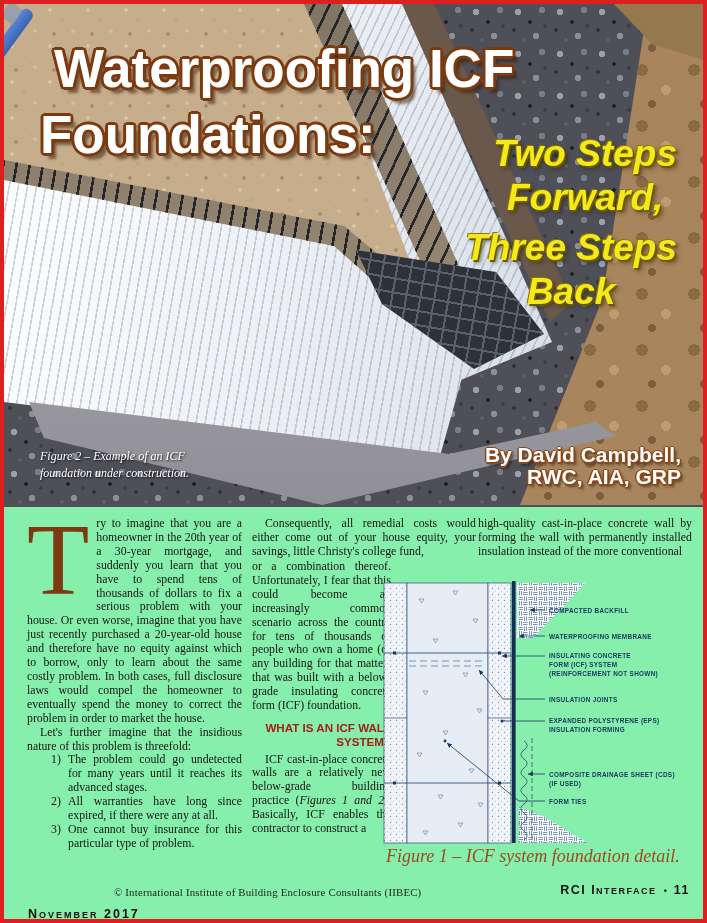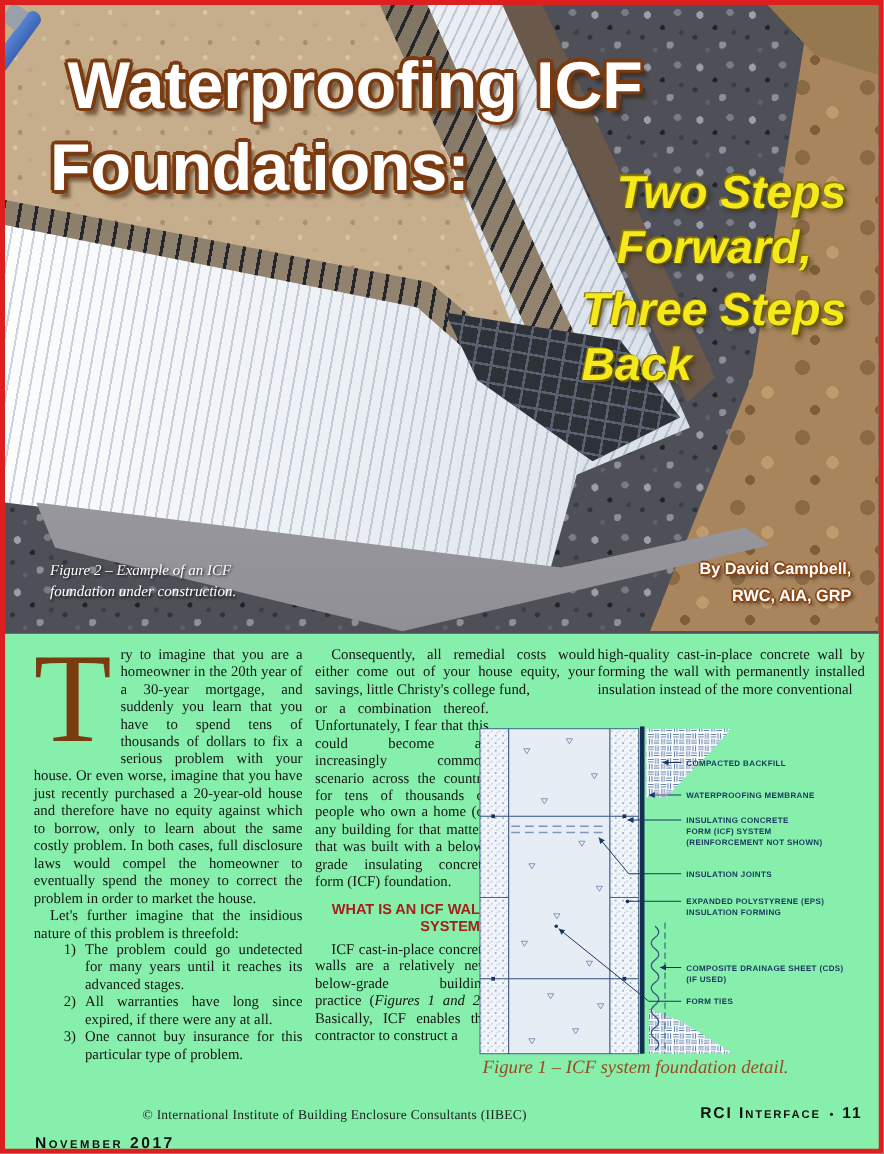--- a/index.html
+++ b/index.html
@@ -65,29 +65,29 @@
         transform:rotate(36deg);inset:auto;}
 
   
   .title{position:absolute;font-family:"Liberation Sans","DejaVu Sans",sans-serif;font-weight:800;color:#fff;
         font-size:53px;letter-spacing:0px;white-space:nowrap;z-index:10;
         text-shadow:3px 0 0 #7c3a10,-3px 0 0 #7c3a10,0 3px 0 #7c3a10,0 -3px 0 #7c3a10,
                     2.2px 2.2px 0 #7c3a10,-2.2px 2.2px 0 #7c3a10,2.2px -2.2px 0 #7c3a10,-2.2px -2.2px 0 #7c3a10,
                     5px 6px 3px rgba(55,28,5,.55);}
   #title-line1{left:50px;top:34px;}
   #title-line2{left:36px;top:100px;}
-  .subtitle{position:absolute;right:26px;text-align:left;font-family:"Liberation Sans","DejaVu Sans",sans-serif;
+  .subtitle{position:absolute;right:26px;text-align:center;font-family:"Liberation Sans","DejaVu Sans",sans-serif;
         font-weight:bold;font-style:italic;font-size:37px;line-height:44px;color:#f5e91c;z-index:10;
         text-shadow:1.5px 1.5px 0 #6b5a00,-1px -1px 0 #8a7a00,3px 3px 4px rgba(40,30,0,.55);}
   #subtitle-top{top:128px;}
   #subtitle-bottom{top:222px;}
   .photo-cap{position:absolute;left:36px;top:444px;z-index:10;font-style:italic;font-size:12px;line-height:17px;
         color:#fff;text-shadow:1px 1px 2px rgba(0,0,0,.85);}
   .byline{position:absolute;right:22px;top:440px;z-index:10;text-align:right;
-        font-family:"Liberation Sans","DejaVu Sans",sans-serif;font-weight:bold;font-size:13px;line-height:22px;color:#fff;
+        font-family:"Liberation Sans","DejaVu Sans",sans-serif;font-weight:bold;font-size:21px;line-height:22px;color:#fff;
         text-shadow:1.5px 0 0 #8a4718,-1.5px 0 0 #8a4718,0 1.5px 0 #8a4718,0 -1.5px 0 #8a4718,
                     1.2px 1.2px 0 #8a4718,2.5px 2.5px 3px rgba(0,0,0,.55);}
 
   
   .body-text{position:absolute;font-size:11.8px;line-height:13.9px;text-align:justify;color:#141414;}
   #col1{left:27px;top:517px;width:215px;}
   .dropcap{float:left;font-family:"Liberation Serif",serif;color:#7c3a10;font-size:102px;line-height:80px;
         height:84px;margin:3px 7px 0 0;}
   .para{margin:0;}
   .indent{text-indent:13px;}
@@ -96,21 +96,21 @@
   .li .litext{flex:1;text-align:justify;}
   #col2-intro{left:252px;top:517px;width:224px;}
   #col2-narrow{left:252px;top:560px;width:139px;}
   #col3-intro{left:478px;top:517px;width:214px;}
   .red-heading{font-family:"Liberation Sans","DejaVu Sans",sans-serif;font-weight:bold;font-size:11.6px;
         line-height:13.8px;color:#a32118;margin:8px 0 4px;text-align:right;}
 
   
   #figure1{position:absolute;left:383px;top:581px;width:320px;height:264px;}
   #figure1-caption{position:absolute;left:386px;top:846px;width:310px;font-style:italic;
-        font-size:15px;color:#9c4a22;}
+        font-size:18px;color:#9c4a22;}
 
   
   .folio{position:absolute;font-family:"Liberation Sans","DejaVu Sans",sans-serif;font-weight:bold;
         font-size:12.5px;letter-spacing:2px;font-variant:small-caps;color:#111;}
   #footer-issue{left:28px;top:907px;}
   #footer-copyright{position:absolute;left:114px;top:886px;font-size:10.8px;color:#222;letter-spacing:.2px;}
   #footer-right{right:17px;top:883px;display:flex;align-items:baseline;letter-spacing:1.5px;}
   #footer-right .bullet{font-size:9px;margin:0 7px;letter-spacing:0;}
 </style>
 </head>

